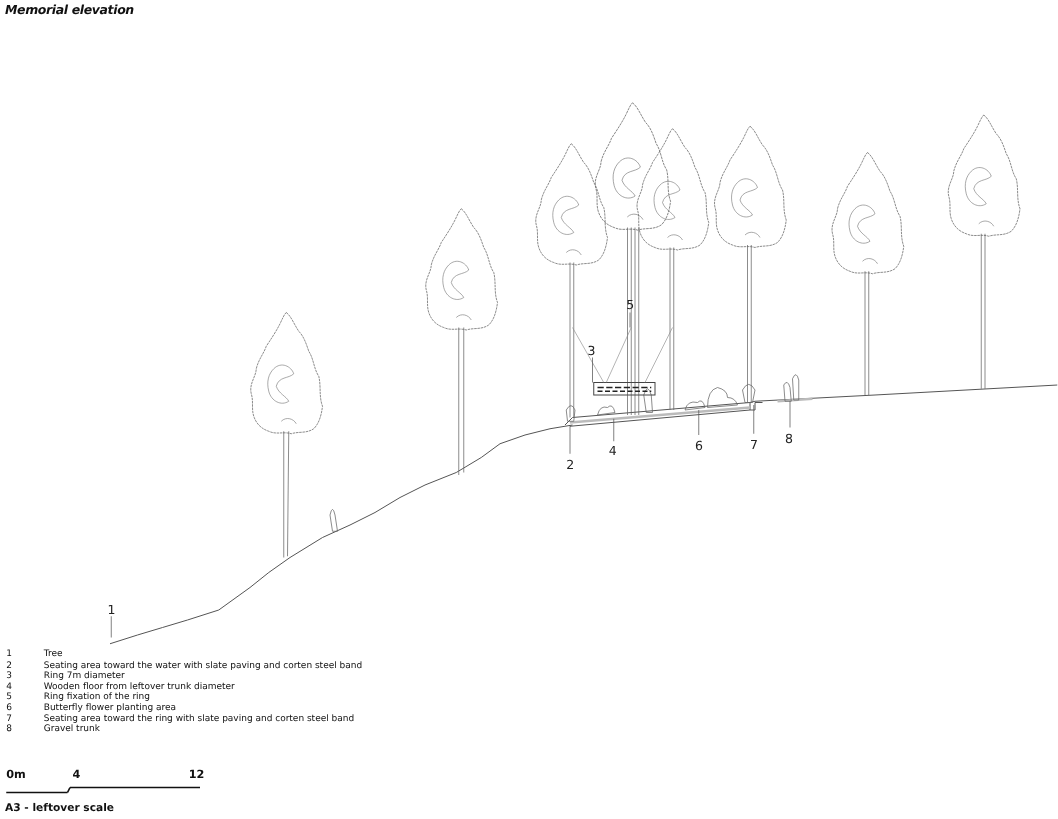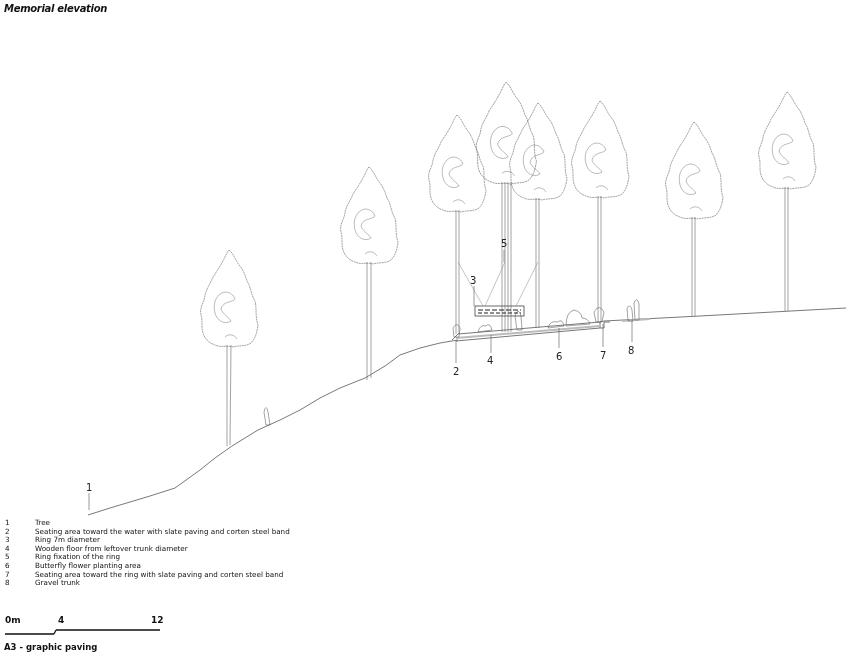--- a/index.html
+++ b/index.html
@@ -170,13 +170,13 @@
       <span class="legend-num">8</span>
       <span>Gravel trunk</span>
     </div>
 </div>
 
 <div class="scale-labels">
   <span style="left:0">0m</span>
   <span style="left:53px">4</span>
   <span style="left:146px">12</span>
 </div>
-<div class="scale-caption">A3 - graphic paving</div>
+<div class="scale-caption">A3 - leftover scale</div>
 
 </body></html>

